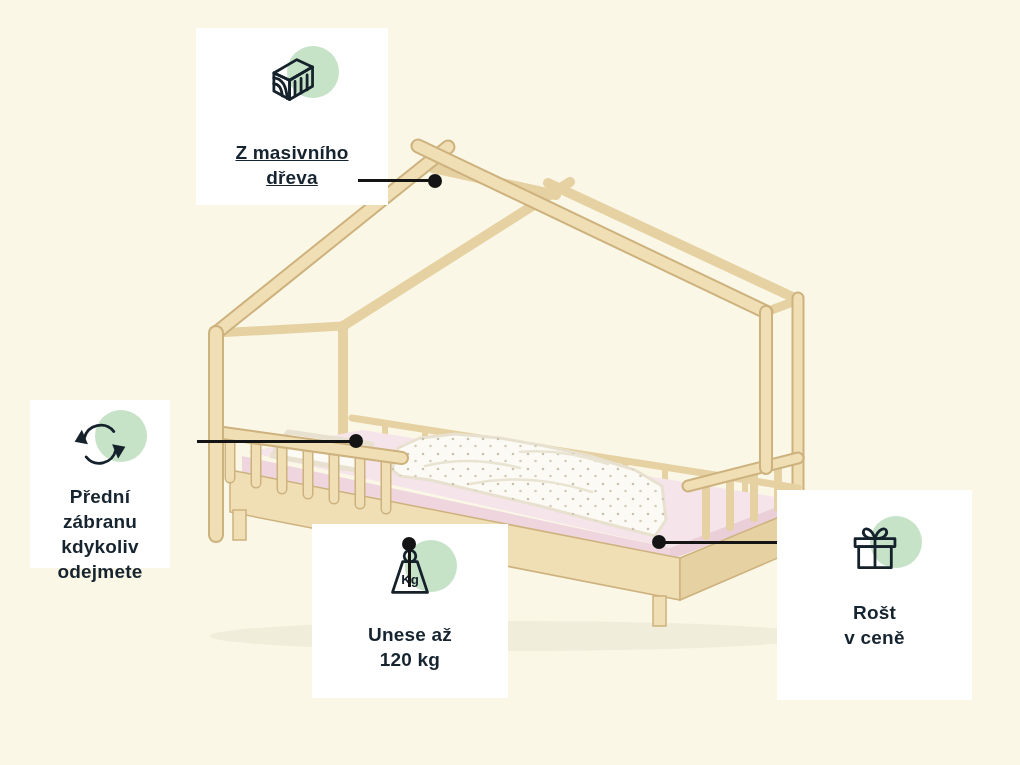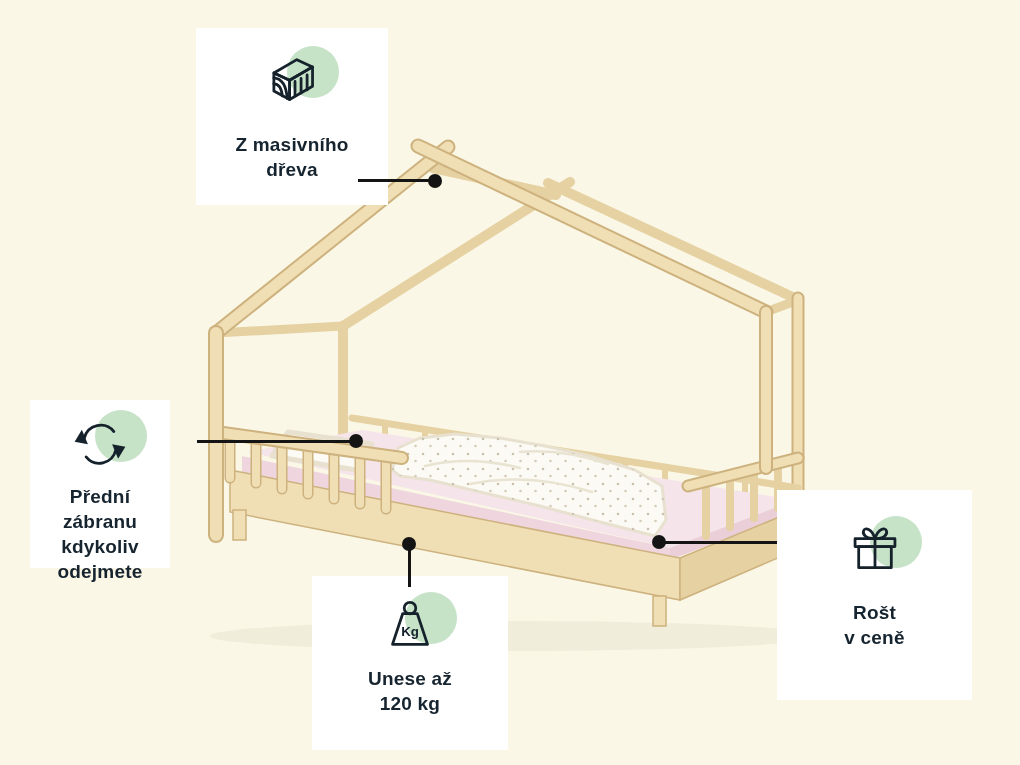--- a/index.html
+++ b/index.html
@@ -35,29 +35,29 @@
   .halo{position:absolute;top:-4px;right:-18px;width:52px;height:52px;border-radius:50%;
         background:var(--accent-green,#C6E2C7);}
   .iconbox svg{position:relative;display:block;width:58px;height:58px;}
   .ic{fill:none;stroke:var(--icon-stroke,#15222C);stroke-width:2.3;stroke-linecap:round;stroke-linejoin:round;}
   .icf{fill:var(--icon-stroke,#15222C);stroke:none;}
   .ictext{font-family:"Liberation Sans",sans-serif;font-weight:bold;font-size:11px;
           fill:var(--icon-stroke,#15222C);text-anchor:middle;}
 
   #card-solid-wood{left:196px;top:28px;width:192px;height:177px;}
   #card-solid-wood .iconbox{margin-top:22px;}
-  #card-solid-wood .label{margin-top:24px;}
+  #card-solid-wood .label{margin-top:32px;text-decoration:underline;}
 
   #card-barrier{left:30px;top:400px;width:140px;height:168px;}
   #card-barrier .iconbox{margin-top:14px;}
   #card-barrier .label{margin-top:12px;}
 
-  #card-weight{left:312px;top:576px;width:196px;height:174px;}
+  #card-weight{left:312px;top:524px;width:196px;height:174px;}
   #card-weight .iconbox{margin-top:20px;}
-  #card-weight .label{margin-top:12px;}
+  #card-weight .label{margin-top:20px;}
 
   #card-base{left:777px;top:490px;width:195px;height:210px;}
   #card-base .iconbox{margin-top:30px;}
   #card-base .label{margin-top:22px;}
 
   
   .connector{position:absolute;background:var(--line-black,#141414);z-index:3;}
   .dot{position:absolute;width:14px;height:14px;border-radius:50%;
        background:var(--line-black,#141414);z-index:3;}
   #line-1{left:358px;top:179px;width:72px;height:3px;}

